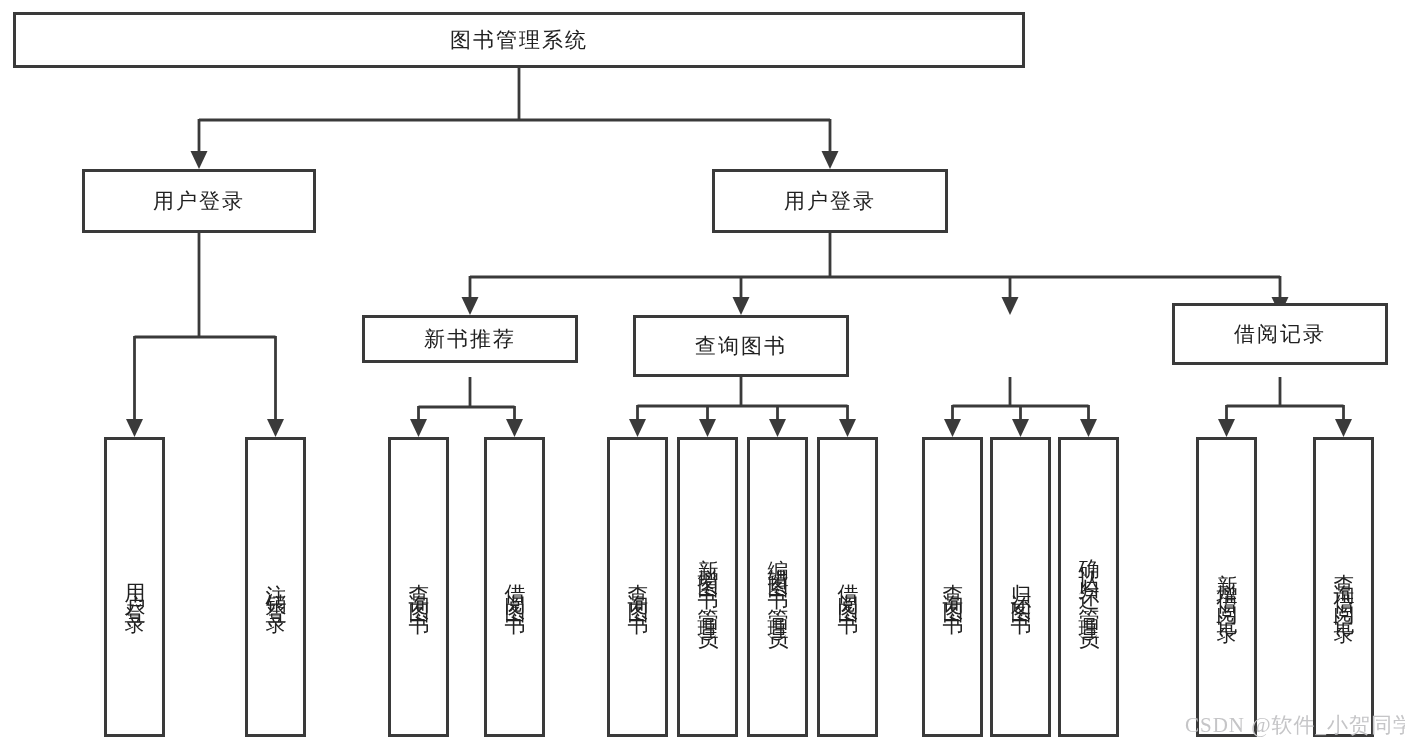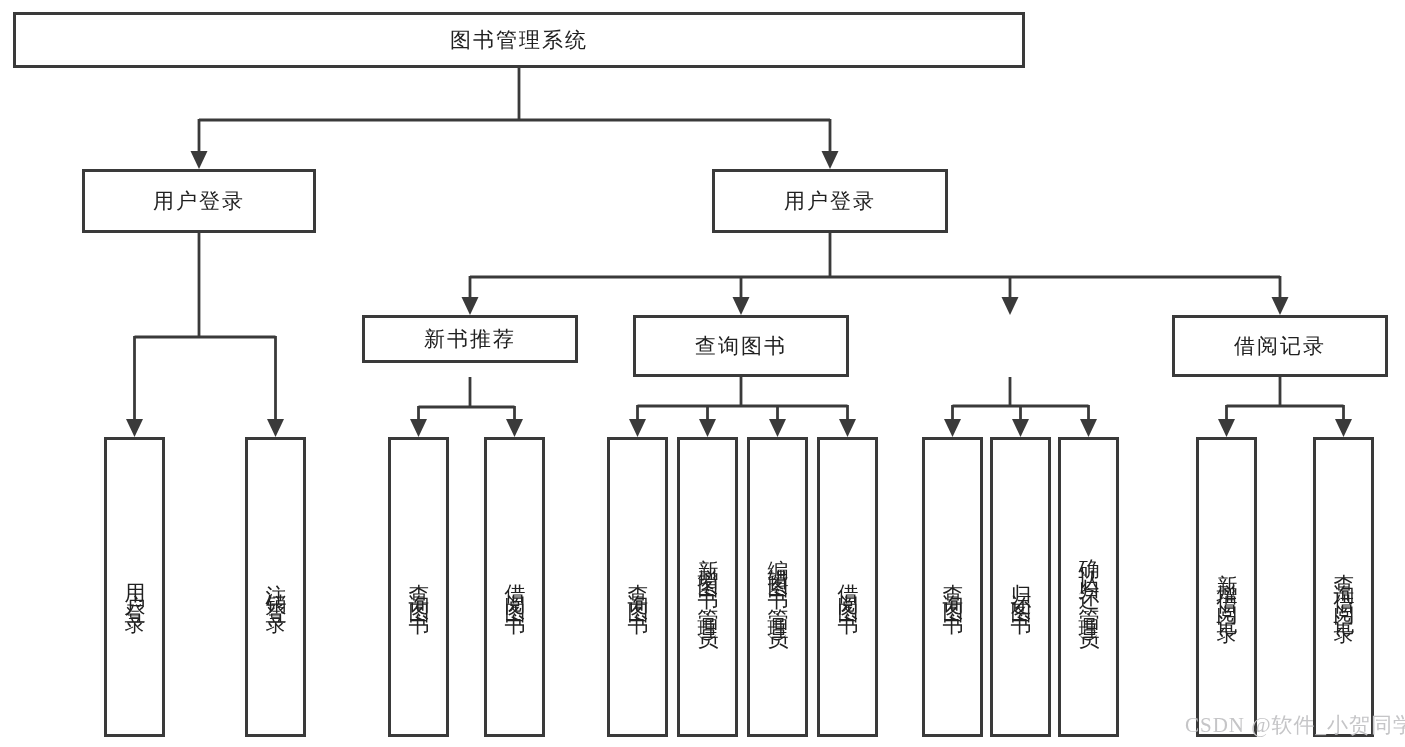--- a/index.html
+++ b/index.html
@@ -136,21 +136,21 @@
     </g>
   </svg>
 
   <div class="box" style="left:13px; top:12px; width:1012px; height:56px;">图书管理系统</div>
 
   <div class="box" style="left:82px; top:169px; width:234px; height:64px;">用户登录</div>
   <div class="box" style="left:712px; top:169px; width:236px; height:64px;">用户登录</div>
 
   <div class="box" style="left:362px; top:315px; width:216px; height:48px;">新书推荐</div>
   <div class="box" style="left:633px; top:315px; width:216px; height:62px;">查询图书</div>
-  <div class="box" style="left:1172px; top:315px; width:216px; height:62px;">借阅记录</div>
+  <div class="box" style="left:1172px; top:303px; width:216px; height:62px;">借阅记录</div>
 
   <div class="box leaf" style="left:104px; top:437px; width:61px; height:300px;">用户登录</div>
   <div class="box leaf" style="left:245px; top:437px; width:61px; height:300px;">注销登录</div>
 
   <div class="box leaf" style="left:388px; top:437px; width:61px; height:300px;">查询图书</div>
   <div class="box leaf" style="left:484px; top:437px; width:61px; height:300px;">借阅图书</div>
 
   <div class="box leaf" style="left:607px; top:437px; width:61px; height:300px;">查询图书</div>
   <div class="box leaf" style="left:677px; top:437px; width:61px; height:300px;">新增图书（管理员）</div>
   <div class="box leaf" style="left:747px; top:437px; width:61px; height:300px;">编辑图书（管理员）</div>

